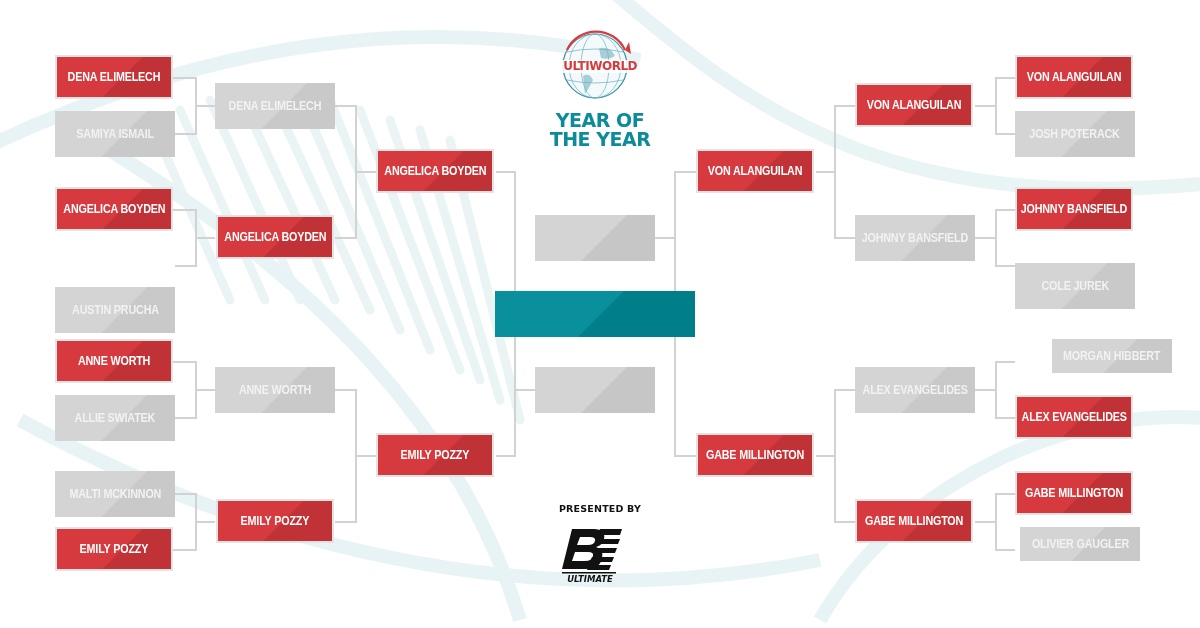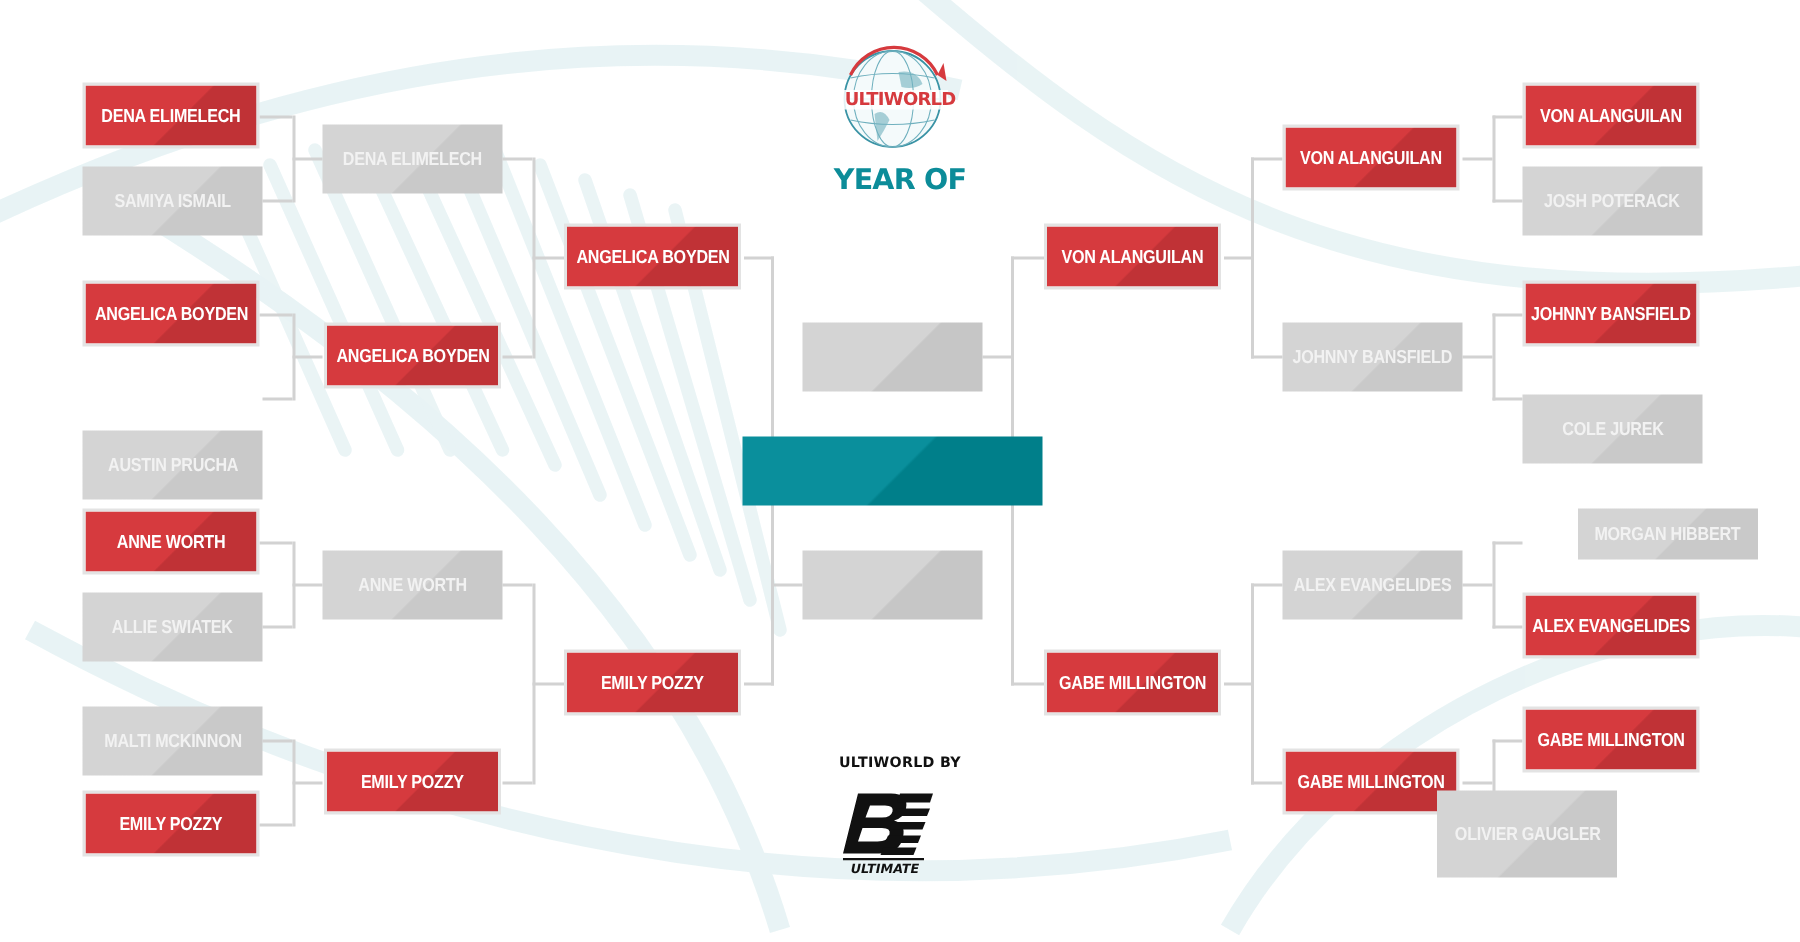--- a/index.html
+++ b/index.html
@@ -93,20 +93,21 @@
     <path d="M44 20 q12 -2 16 8 q-6 4 -14 2 z" fill="#6fb0be" opacity="0.6"></path>
     <path d="M12 22 A32 32 0 0 1 70 22" fill="none" stroke="#d63a3e" stroke-width="2.2"></path>
     <polygon points="70,22 74,14 76,26" fill="#d63a3e"></polygon>
     <rect x="5" y="32" width="72" height="13" fill="#ffffff" opacity="0.85"></rect>
   </svg>
   <div style="position:absolute;left:0;top:31px;width:82px;text-align:right;color:#d63a3e;font-weight:bold;font-size:12px;font-family:'DejaVu Sans',sans-serif;letter-spacing:-0.5px;">ULTIWORLD</div>
 </div>
 
 <div class="title">
   <div>YEAR OF</div>
+  <div>THE YEAR</div>
 </div>
 
 <div class="line h" style="left:173px;top:77px;width:22px;"></div>
 <div class="line h" style="left:175px;top:133px;width:20px;"></div>
 <div class="line v" style="left:195px;top:77px;height:58px;"></div>
 <div class="line h" style="left:195px;top:105px;width:20px;"></div>
 
 <div class="line h" style="left:173px;top:209px;width:22px;"></div>
 <div class="line h" style="left:175px;top:265px;width:20px;"></div>
 <div class="line v" style="left:195px;top:209px;height:58px;"></div>
@@ -261,25 +262,25 @@
   </div>
 <div class="box lose" style="left:1052px;top:339px;width:120px;height:34px;">
     <span>Morgan Hibbert</span>
   </div>
 <div class="box win" style="left:1015px;top:395px;">
     <span>Alex Evangelides</span>
   </div>
 <div class="box win" style="left:1015px;top:471px;">
     <span>Gabe Millington</span>
   </div>
-<div class="box lose" style="left:958px;top:527px;width:120px;height:58px;">
+<div class="box lose" style="left:1020px;top:527px;width:120px;height:34px;">
     <span>Olivier Gaugler</span>
   </div>
 
-<div class="presented">ULTIWORLD BY</div>
+<div class="presented">PRESENTED BY</div>
 <div class="be-logo">
   <svg width="66" height="60" viewBox="0 0 66 60">
     <g fill="#111">
       <path d="M12 4 L34 4 Q46 4 44 14 Q43 20 36 22 Q44 24 42 33 Q40 44 26 44 L2 44 Z M20 12 L17 20 L28 20 Q34 20 35 16 Q36 12 30 12 Z M15 27 L12 36 L25 36 Q32 36 33 31 Q34 27 28 27 Z" fill-rule="evenodd"></path>
       <polygon points="40,4 62,4 60,10 38,10"></polygon>
       <polygon points="38,14 60,14 58,19 36,19"></polygon>
       <polygon points="35,23 57,23 55,28 33,28"></polygon>
       <polygon points="32,32 54,32 52,37 30,37"></polygon>
       <polygon points="29,40 51,40 49,45 27,45"></polygon>
       <rect x="2" y="47" width="54" height="1.5"></rect>

